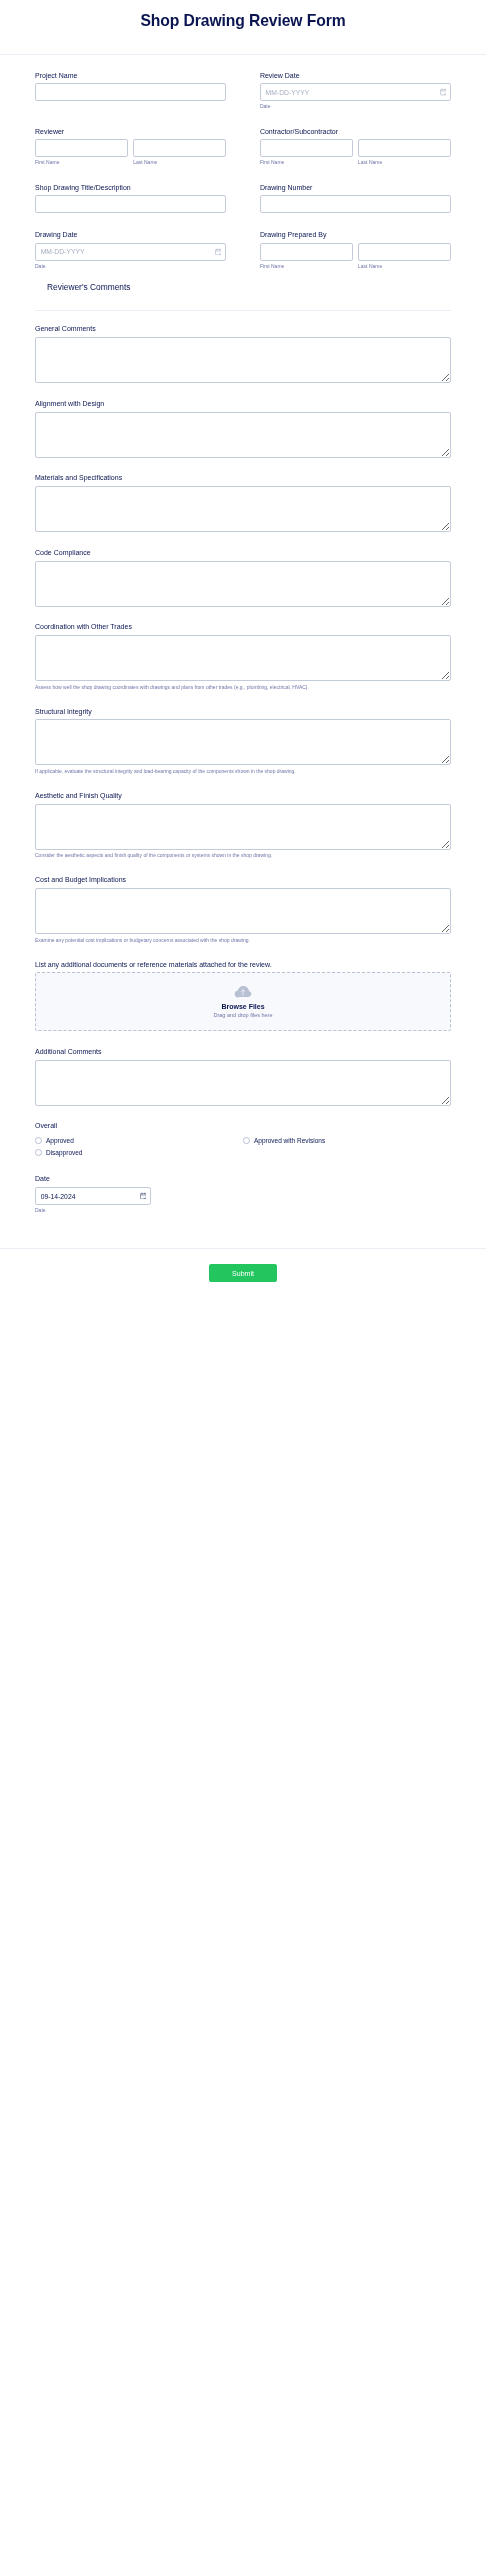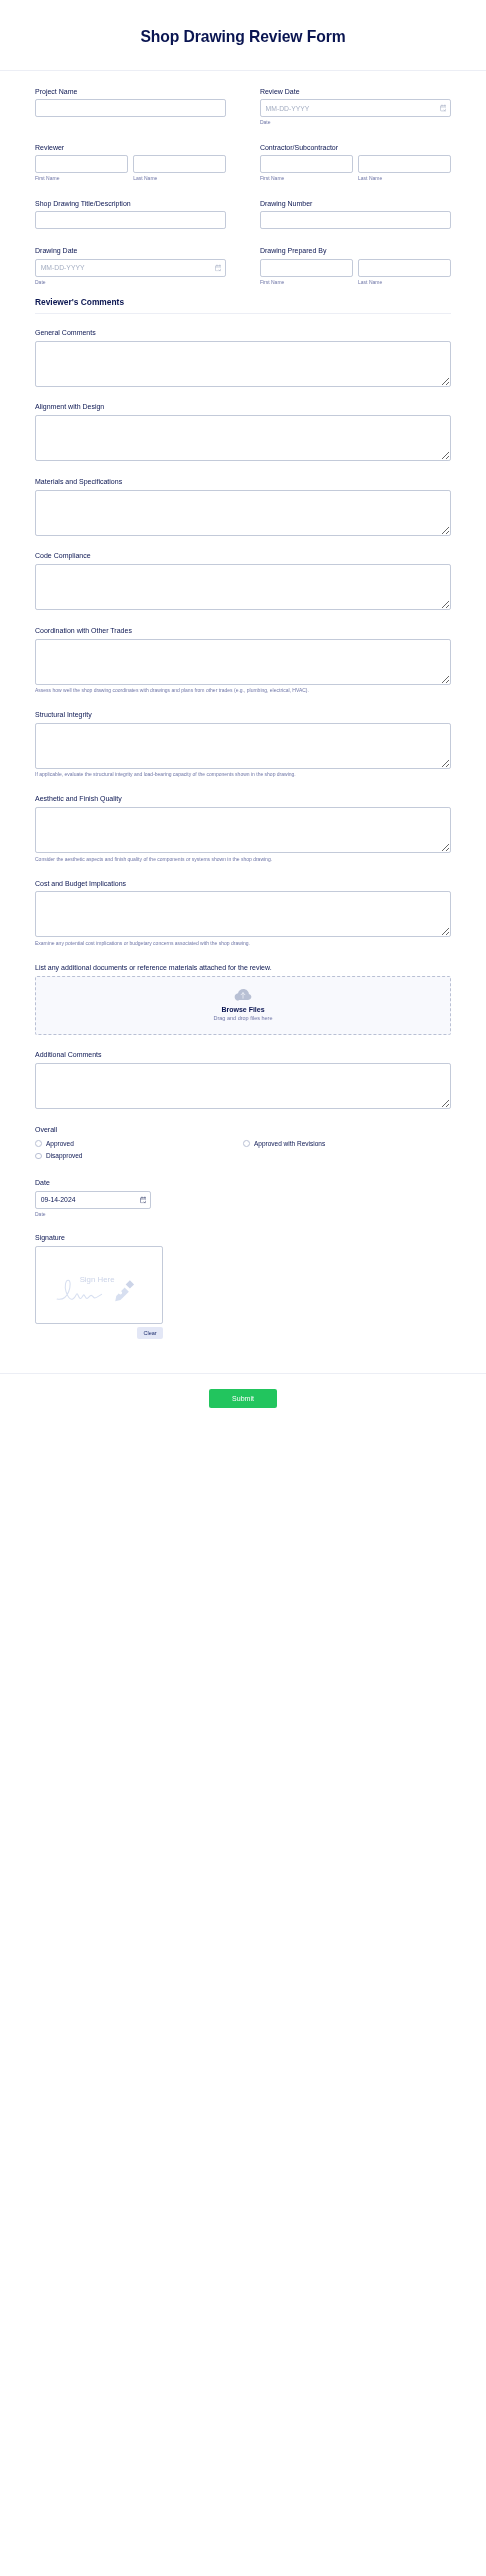--- a/index.html
+++ b/index.html
@@ -8,21 +8,21 @@
     background: #ffffff;
     font-family: "Liberation Sans", sans-serif;
     color: #0a1551;
   }
   body { width: 486px; }
 
   .page { width: 486px; background: #fff; }
 
   
   .form-header {
-    padding: 28px 35px 23px 35px;
+    padding: 12px 35px 23px 35px;
     text-align: center;
     border-bottom: 0.5px solid #eceef5;
   }
   .form-title {
     margin: 0;
     font-size: 15.7px;
     font-weight: 700;
     letter-spacing: -0.1px;
     color: #0a1551;
     line-height: 1.2;
@@ -89,23 +89,23 @@
     line-height: 0;
   }
 
   
   .section-head {
     margin: 11.5px 0 0 0;
     padding-bottom: 6.3px;
     border-bottom: 0.5px solid #eceef5;
   }
   .section-head h2 {
-    margin: 0;
+    margin: 12px;
     font-size: 8.4px;
-    font-weight: 700;
+    font-weight: 400;
     color: #0a1551;
   }
 
   .section-body { padding-top: 13.6px; }
 
   
   .textarea {
     display: block;
     width: 100%;
     border: 0.5px solid #c3cad9;
@@ -424,37 +424,20 @@
               <rect x="1" y="2.5" width="12" height="11" rx="1.5" stroke="#2b3663" stroke-width="1"></rect>
               <path d="M1 5.5H13" stroke="#2b3663" stroke-width="1"></path>
               <path d="M4 1V3.5M10 1V3.5" stroke="#2b3663" stroke-width="1" stroke-linecap="round"></path>
               <path d="M8.3 11.6L9.6 12.9L12.3 10.2" stroke="#2b3663" stroke-width="1.1" stroke-linecap="round" stroke-linejoin="round"></path>
             </svg>
           </span>
         </div>
         <span class="sublabel">Date</span>
       </div>
 
-      <div class="field-wide">
-        <label class="field-label">Signature</label>
-        <div class="sig-box">
-          <div class="sig-art">
-            <svg width="89" height="37" viewBox="0 0 170 70" fill="none" xmlns="http://www.w3.org/2000/svg">
-              <text x="48" y="25" font-family="Liberation Sans, sans-serif" font-size="15" fill="#ccd4e8">Sign Here</text>
-              <path d="M5 58c10 2 18-4 22-14s4-22-1-22-7 12-4 22 8 16 13 14 6-10 8-10 3 8 6 9 5-7 7-7 3 7 6 7 5-6 8-6 4 5 7 5 8-4 13-7" stroke="#d7dff0" stroke-width="2" stroke-linecap="round" fill="none"></path>
-              <path d="M118 52l16-16 8 8-16 16-10 2z" fill="#d7dff0"></path>
-              <path d="M136 30l8-8 8 8-8 8z" fill="#ccd4e8"></path>
-              <circle cx="126" cy="46" r="3.2" fill="#ffffff"></circle>
-            </svg>
-          </div>
-        </div>
-        <div class="sig-hint-row">
-          <button class="clear-btn">Clear</button>
-        </div>
-      </div>
 
     </div>
   </div>
 
   <div class="form-footer">
     <button class="submit-btn">Submit</button>
   </div>
 
 </div>
 

